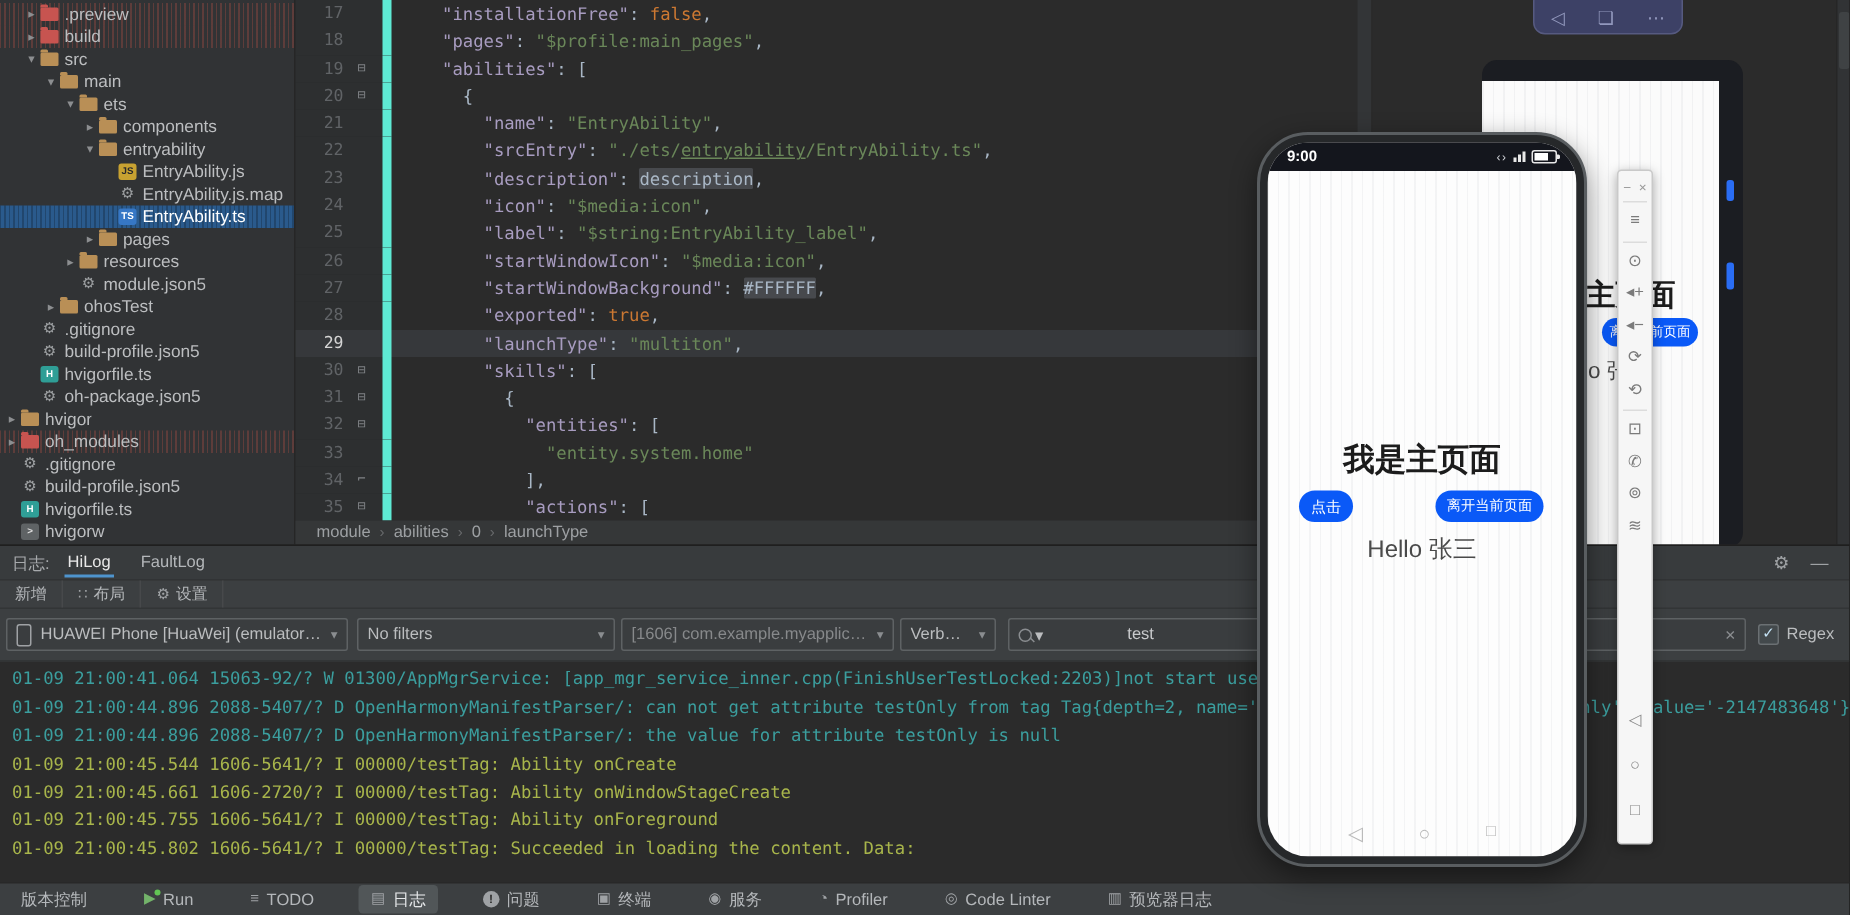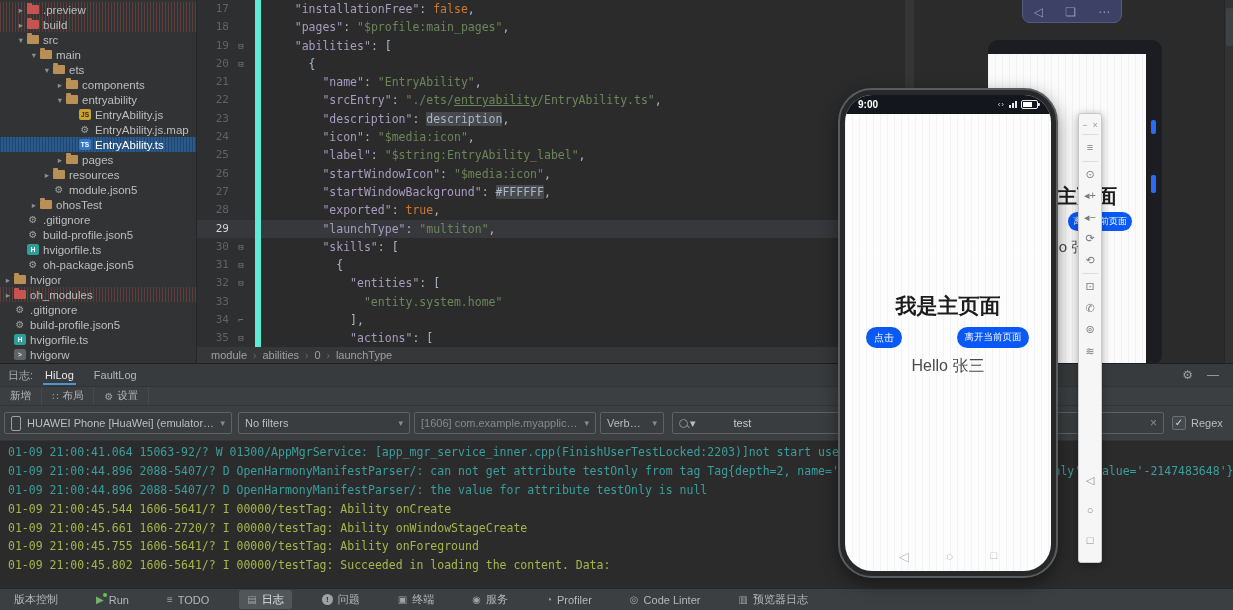--- a/index.html
+++ b/index.html
@@ -55,21 +55,21 @@
   .tb-btn .ticon{margin-right:4px;font-size:10px;color:#9fa2a5;}
   #log-filters{height:34px;background:#3c3f41;position:relative;border-bottom:1px solid #323536;}
   .dd,.searchbox{position:absolute;top:6px;height:22px;background:#3a3d3f;border:1px solid #5e6264;border-radius:2px;
       display:flex;align-items:center;font-size:11px;color:#bbbdbf;box-sizing:border-box;padding:0 6px;cursor:pointer;}
   .dd .caret{margin-left:auto;color:#8a8d90;font-size:9px;padding-left:6px;}
   .dd .txt{overflow:hidden;white-space:nowrap;text-overflow:ellipsis;}
   .dd.dim .txt{color:#87898b;}
   .phicon{width:8px;height:13px;border:1px solid #9fa2a5;border-radius:2px;margin-right:6px;flex:none;}
   .mag{width:7px;height:7px;border:1.4px solid #8a8d90;border-radius:50%;position:relative;flex:none;margin-right:2px;}
   .mag::after{content:"";position:absolute;left:6px;top:6px;width:4px;height:1.4px;background:#8a8d90;transform:rotate(45deg);}
-  .searchbox .val{margin-left:6px;color:#c8cacc;padding-left:32px;}
+  .searchbox .val{margin-left:24px;color:#c8cacc;padding-left:32px;}
   .searchbox .clear{margin-left:auto;color:#8a8d90;font-size:12px;cursor:pointer;}
   #regex-box{position:absolute;top:10px;left:1172px;display:flex;align-items:center;font-size:11px;color:#bbbdbf;cursor:pointer;}
   #regex-box .cb{width:12px;height:12px;background:#43494c;border:1px solid #6b7073;border-radius:2px;color:#c4e2f5;
       font-size:10px;line-height:11px;text-align:center;margin-right:5px;}
   #log-lines{position:absolute;left:0;top:75px;width:1233px;height:150px;overflow:hidden;padding:4px 0 0 8px;box-sizing:border-box;}
   .log-line{font-family:"DejaVu Sans Mono","Liberation Mono",monospace;font-size:11.5px;height:18.9px;line-height:18.9px;white-space:pre;}
   .lg-w,.lg-d{color:#3b9e9e;} .lg-i{color:#a8b54b;}
   
   #status-bar{position:absolute;left:0;top:588px;width:1233px;height:22px;background:#3c3f41;border-top:1px solid #282828;
       display:flex;align-items:center;font-size:11px;color:#b4b7ba;z-index:3;padding-left:6px;box-sizing:border-box;}

